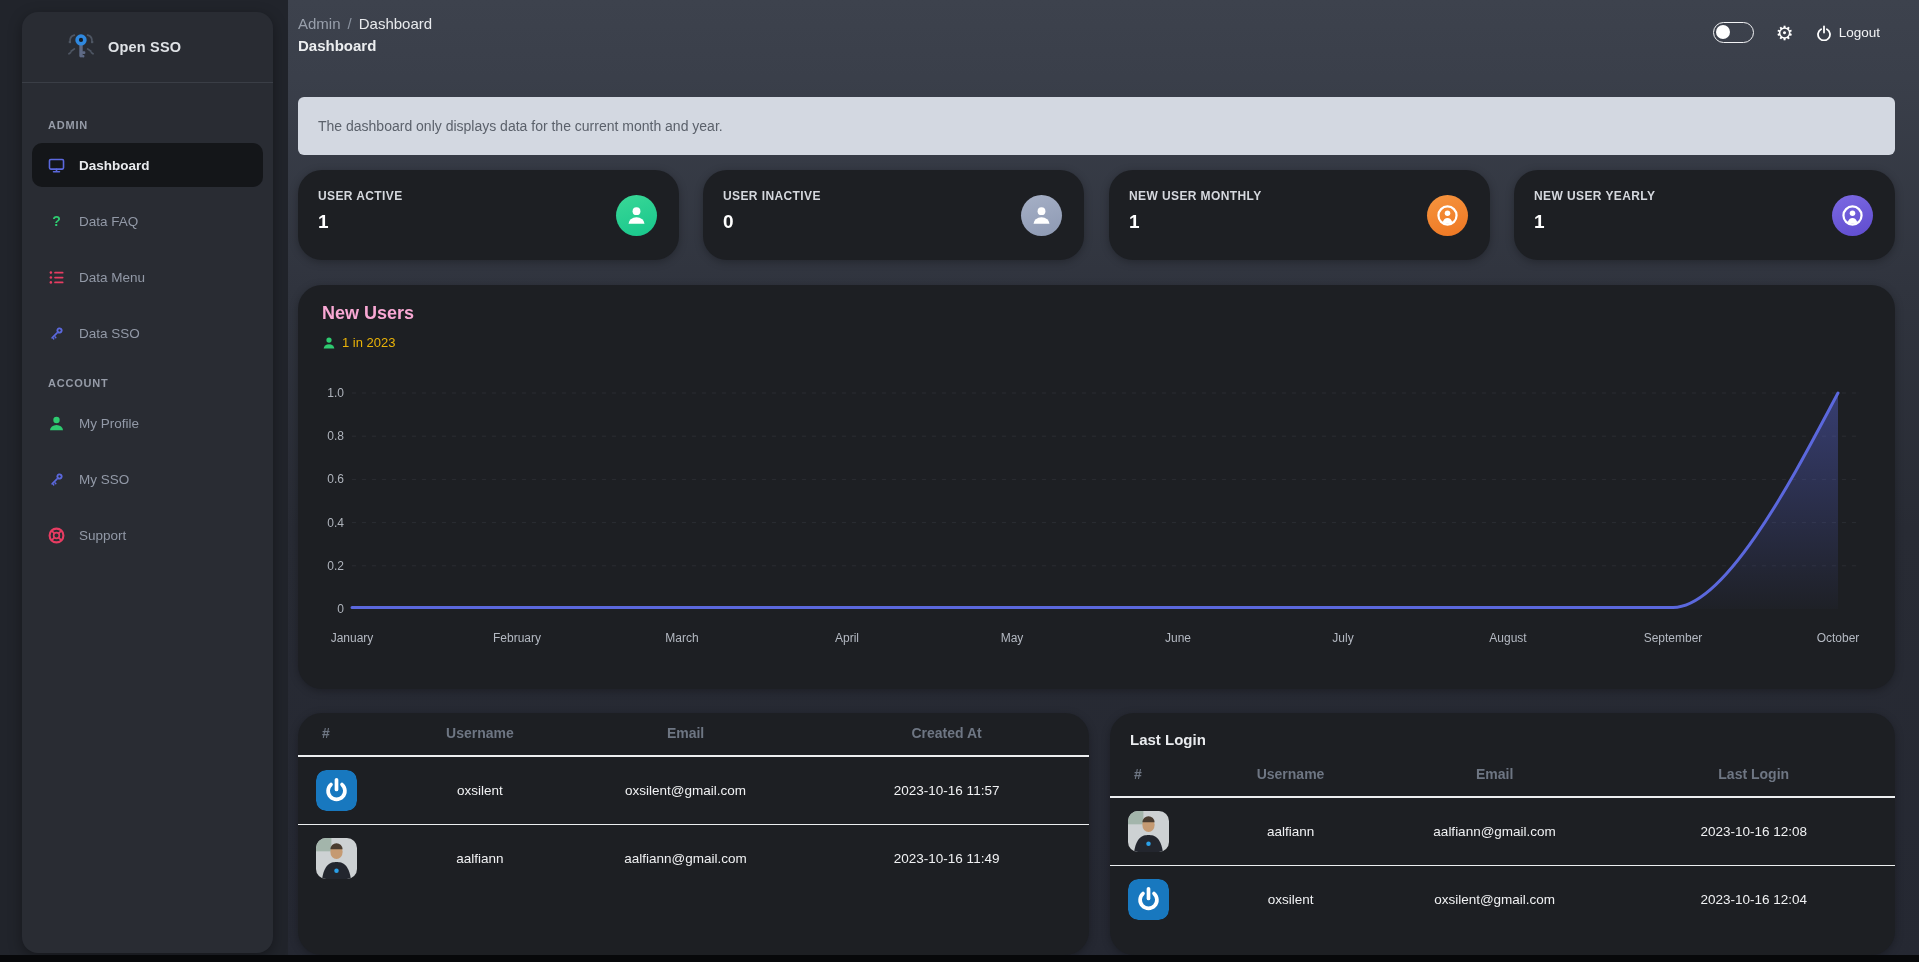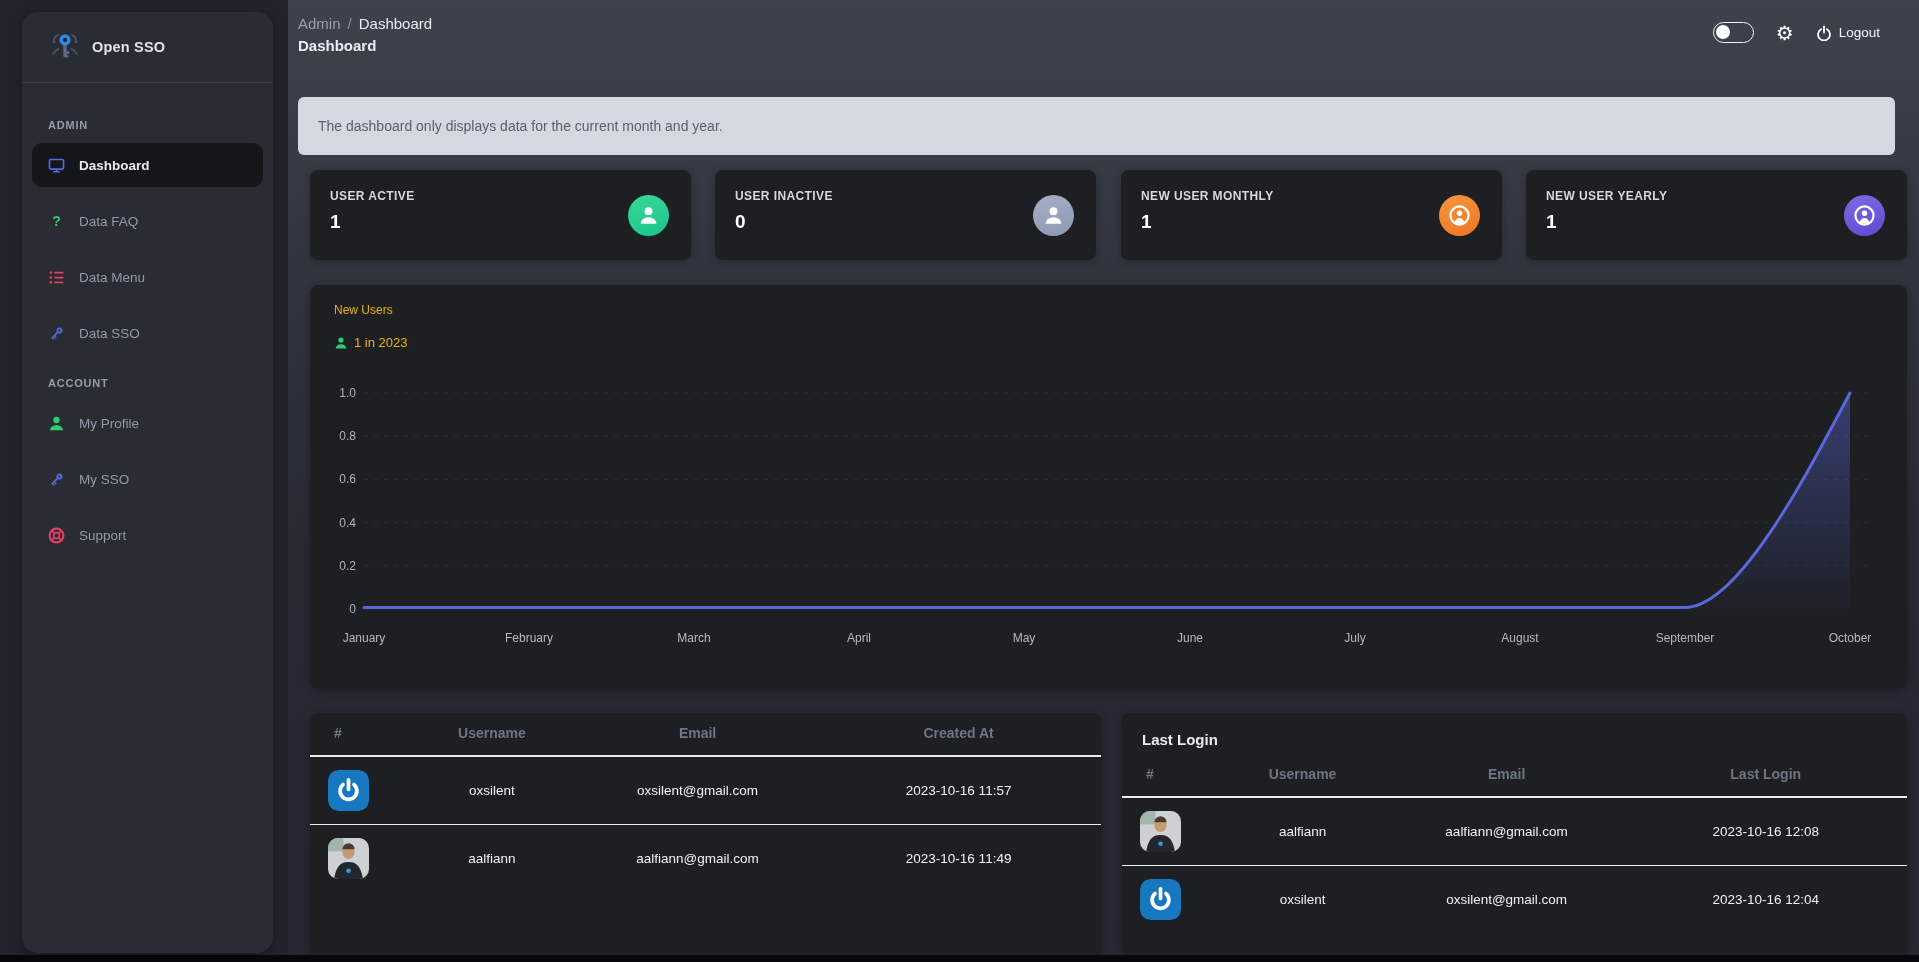--- a/index.html
+++ b/index.html
@@ -8,21 +8,21 @@
 
   
   .left-rail { position:absolute; left:0; top:0; width:288px; height:962px; background:#21242b; }
   .main { position:absolute; left:288px; top:0; right:0; height:962px;
           background:linear-gradient(180deg,#3d424d 0%,#3a3f4a 8%,#30343e 30%,#282b34 55%,#252832 100%); }
   .bottom-edge { position:absolute; left:0; bottom:0; width:1919px; height:7px; background:#07080a; z-index:50; }
 
   
   .sidebar { position:absolute; left:22px; top:12px; width:251px; height:941px; background:#292c33;
              border-radius:16px; box-shadow:0 4px 14px rgba(0,0,0,.35); }
-  .logo-row { display:flex; align-items:center; height:70px; padding-left:26px; gap:10px; }
+  .logo-row { display:flex; align-items:center; height:70px; padding-left:42px; gap:10px; }
   .logo-title { color:#dfe2e6; font-size:14.5px; font-weight:600; letter-spacing:.2px; }
   .side-divider { height:1px; background:#3a3e46; width:100%; }
   .side-section-label { margin:36px 0 10px 26px; font-size:11px; font-weight:700; letter-spacing:.8px; color:#969ca8; }
   .side-section-label.account { margin-top:22px; }
   .side-item { display:flex; align-items:center; height:44px; margin:12px 10px 0 10px; padding-left:16px;
                border-radius:10px; gap:14px; cursor:pointer; }
   .side-item .ico { width:17px; height:17px; flex:0 0 17px; }
   .side-item .lbl { font-size:13.5px; color:#9299a7; }
   .side-item.active { background:#141619; }
   .side-item.active .lbl { color:#e9ebee; font-weight:600; }
@@ -38,31 +38,31 @@
   .toggle .knob { position:absolute; left:2px; top:1.8px; width:14.5px; height:14.5px; border-radius:50%; background:#fff; }
   .gear { color:#fff; font-size:20px; line-height:20px; cursor:pointer; font-family:"DejaVu Sans",sans-serif; }
   .logout { display:flex; align-items:center; gap:7px; color:#f2f3f5; font-size:13.5px; cursor:pointer; }
 
   
   .banner { position:absolute; left:298px; top:97px; width:1597px; height:58px; background:#d3d8e1;
             border-radius:6px; display:flex; align-items:center; padding-left:20px; }
   .banner span { color:#5b616b; font-size:14px; }
 
   
-  .card { background:#1d1f23; border-radius:8px; box-shadow:0 2px 8px rgba(0,0,0,.28); position:absolute;margin-left:12px; }
+  .card { background:#1d1f23; border-radius:24px; box-shadow:0 2px 8px rgba(0,0,0,.28); position:absolute; }
   .stat-card { top:170px; width:381px; height:90px; padding:19px 20px; }
   .stat-label { font-size:12px; font-weight:600; letter-spacing:.4px; color:#d5d8de; }
   .stat-value { font-size:19px; font-weight:700; color:#fff; margin-top:8px; }
   .stat-circle { position:absolute; right:22px; top:25px; width:41px; height:41px; border-radius:50%;
                  display:flex; align-items:center; justify-content:center; }
   .stat-circle svg { width:21px; height:21px; color:#fff; }
 
   
   .chart-card { left:298px; top:285px; width:1597px; height:404px; }
-  .chart-title { position:absolute; left:24px; top:18px; font-size:12px; font-weight:400; color:#eab308; }
+  .chart-title { position:absolute; left:24px; top:18px; font-size:18px; font-weight:700; color:#f9a8d4; }
   .chart-legend { position:absolute; left:24px; top:50px; display:flex; align-items:center; gap:6px; cursor:pointer; }
   .chart-legend svg { width:14px; height:14px; color:#2ecb70; }
   .chart-legend span { font-size:13px; color:#eab308; }
   .chart-svg { position:absolute; inset:0; width:100%; height:100%; }
   .ytick { position:absolute; left:0; width:46px; text-align:right; font-size:12px; color:#aeb3bb; transform:translateY(-50%); }
   .mlabel { position:absolute; top:346px; transform:translateX(-50%); font-size:12px; color:#b4b9c2; }
 
   
   .table-card { top:713px; height:242px; overflow:hidden; }
   .table-card.left { left:298px; width:791px; }

